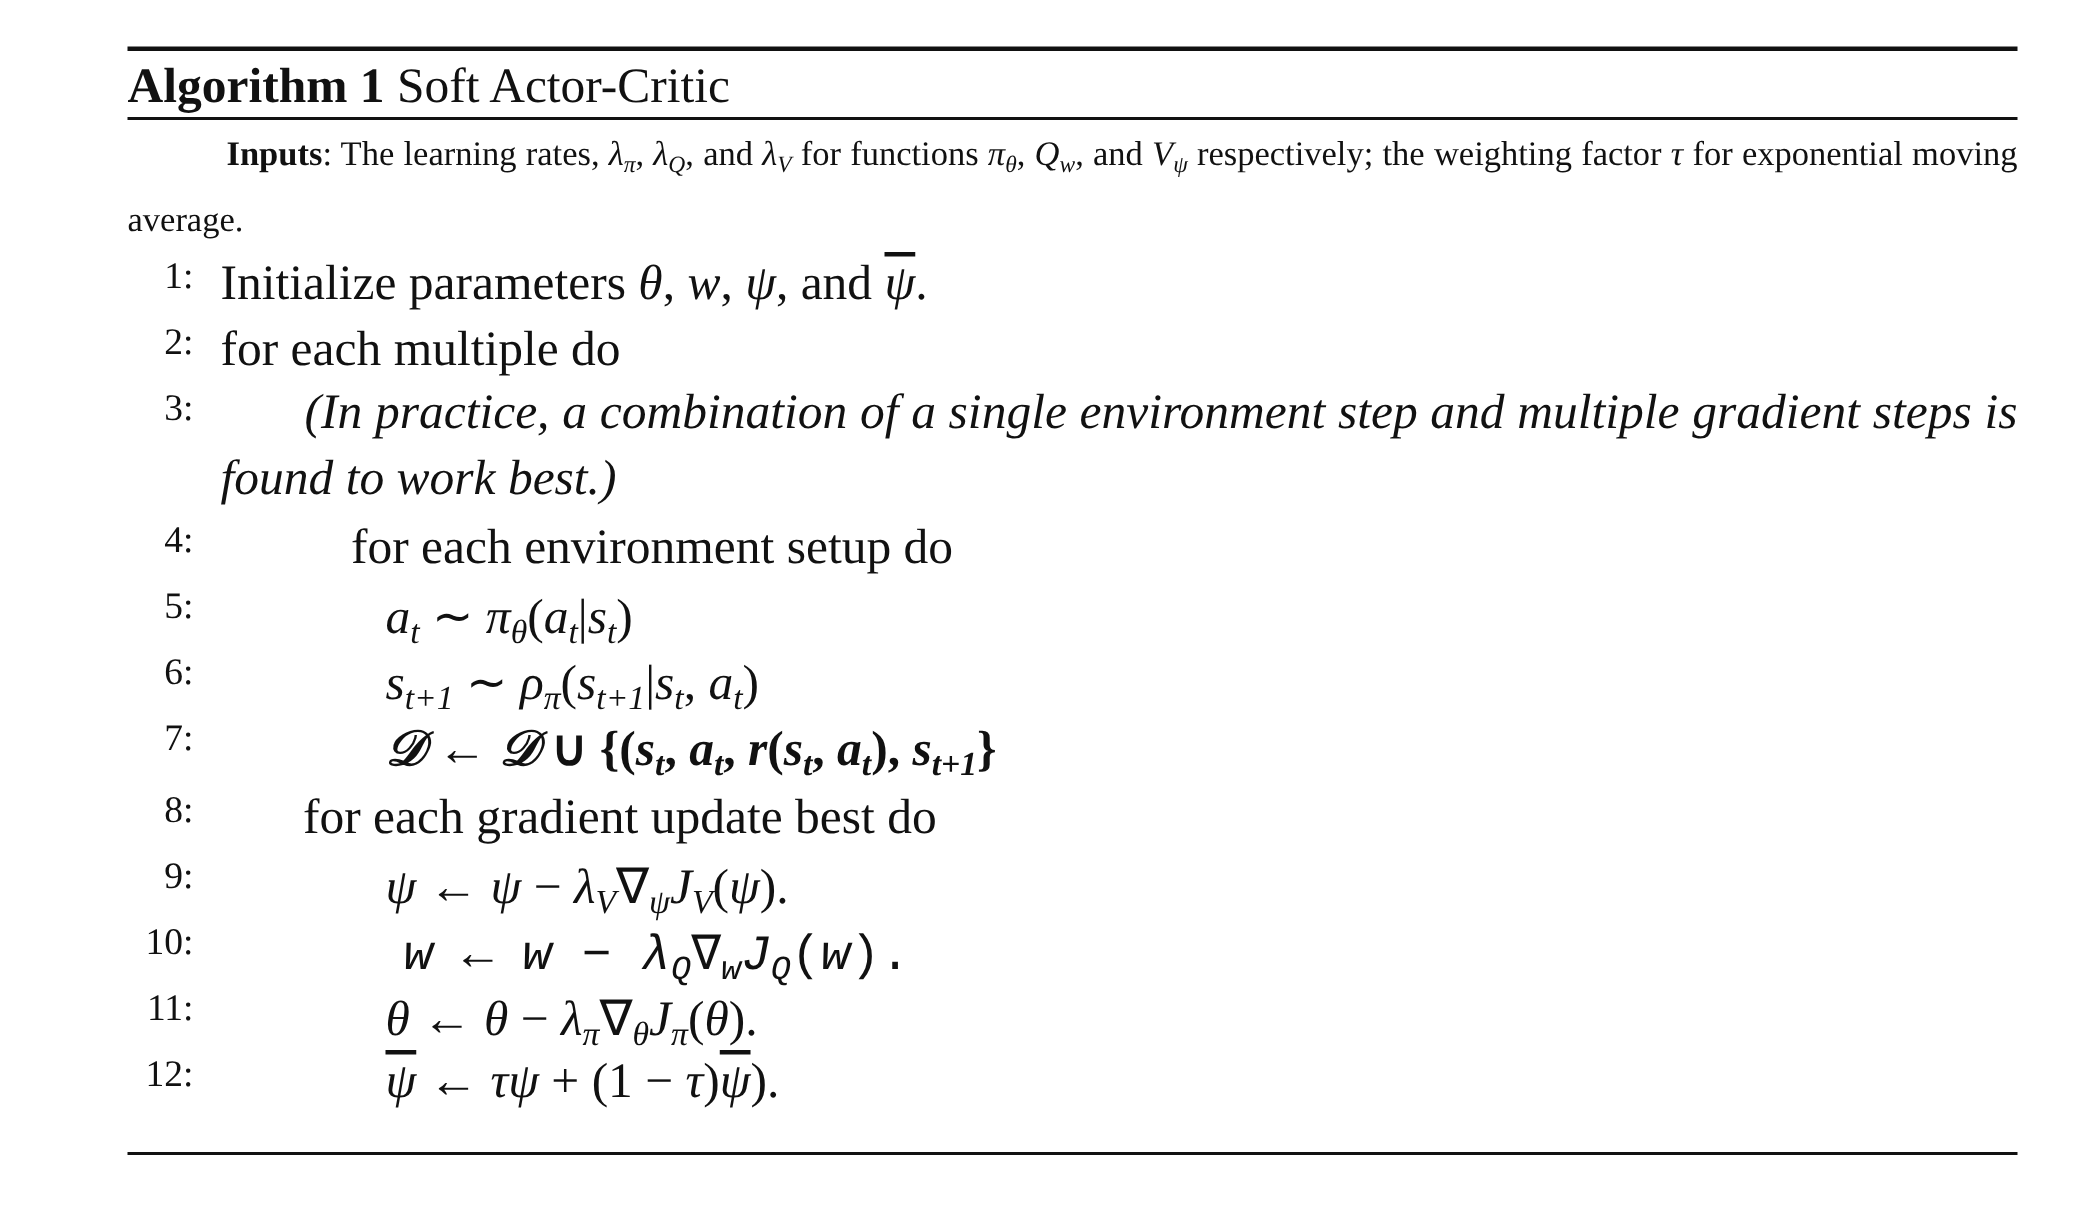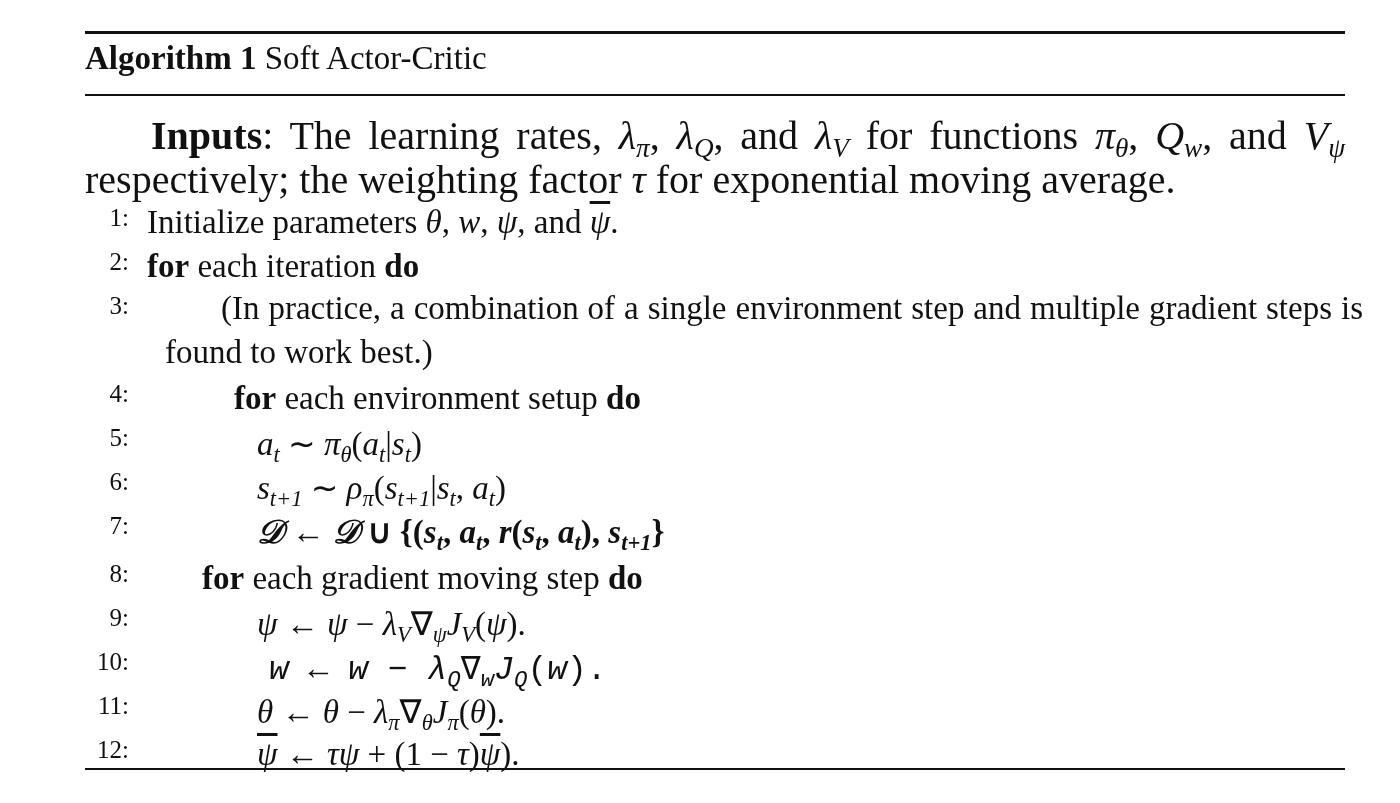--- a/index.html
+++ b/index.html
@@ -2,33 +2,33 @@
 <html><head>
 <meta charset="utf-8">
 <style>
   html, body { margin: 0; padding: 0; background: #ffffff; }
   body { width: 1400px; height: 803px; position: relative; overflow: hidden;
          font-family: "DejaVu Serif", "Liberation Serif", serif; color: #111; }
   .algo { position: absolute; left: 85px; top: 31px; width: 1260px; }
   .rule-top { height: 3px; background: #111; }
   .rule-mid { height: 2px; background: #111; }
   .rule-bot { position: absolute; left: 85px; top: 768px; width: 1260px; height: 2px; background: #111; }
-  .caption { height: 60px; line-height: 48px; font-size: 33px; font-family: "Liberation Serif", serif; }
+  .caption { height: 44px; line-height: 48px; font-size: 33px; font-family: "Liberation Serif", serif; }
   .caption b { font-weight: bold; }
-  .inputs { font-family: "Liberation Serif", serif; font-size: 40px; line-height: 44px; padding-top: 18px; text-align: justify; }
+  .inputs { font-family: "Liberation Serif", serif; font-size: 23px; line-height: 44px; padding-top: 1px; text-align: justify; }
   .inputs .indent { display: inline-block; width: 66px; }
   .line { position: absolute; left: 0; font-family: "Liberation Serif", serif; font-size: 33px; white-space: nowrap; }
   .num { position: absolute; left: 0; width: 44px; text-align: right; font-size: 25px; }
   .body { position: absolute; white-space: nowrap; }
-  .kw { font-weight: bold; text-align: right; }
+  .kw { font-weight: normal; text-align: right; }
   .m { font-style: italic; }
   sub { font-size: 0.68em; vertical-align: -0.3em; line-height: 0; }
   .bar { text-decoration: overline; }
   .cal { font-family: "DejaVu Serif", serif; font-style: italic; }
-  .comment { position: absolute; left: 80px; width: 1198px; line-height: 44px; white-space: normal; text-align: justify; }
+  .comment { position: absolute; left: 62px; width: 1198px; font-style: italic; line-height: 44px; white-space: normal; text-align: justify; }
   .comment .pad { display: inline-block; width: 56px; }
 </style>
 </head>
 <body>
 
 <div class="algo">
   <div class="rule-top"></div>
   <div class="caption">
     <b>Algorithm 1</b>
     <span>Soft Actor-Critic</span>
@@ -41,21 +41,21 @@
 
   <div style="position:relative; height:640px;">
 
     <div class="line" style="top:2px; width:1260px;">
       <span class="num">1:</span>
       <span class="body" style="left:62px;"><span>Initialize parameters</span> <span class="m">θ</span>, <span class="m">w</span>, <span class="m">ψ</span>, and <span class="m bar">ψ</span>.</span>
     </div>
 
     <div class="line" style="top:46px;">
       <span class="num">2:</span>
-      <span class="body" style="left:62px;"><span class="kw">for</span> <span>each iteration</span> <span class="kw">do</span></span>
+      <span class="body" style="left:62px;"><span class="kw">for</span> <span>each multiple</span> <span class="kw">do</span></span>
     </div>
 
     <div class="line" style="top:90px; width:1260px; height:88px;">
       <span class="num">3:</span>
       <div class="comment" style="top:-6px;"><span class="pad"></span><span>(In practice, a combination of a single environment step and multiple gradient steps is found to work best.)</span></div>
     </div>
 
     <div class="line" style="top:178px;">
       <span class="num">4:</span>
       <span class="body" style="left:117px;margin-left:32px;"><span class="kw">for</span> <span>each environment setup</span> <span class="kw">do</span></span>
@@ -71,21 +71,21 @@
       <span class="body" style="left:172px;"><span class="m">s<sub>t+1</sub></span> ∼ <span class="m">ρ<sub>π</sub></span>(<span class="m">s<sub>t+1</sub></span>|<span class="m">s<sub>t</sub></span>, <span class="m">a<sub>t</sub></span>)</span>
     </div>
 
     <div class="line" style="top:310px;">
       <span class="num">7:</span>
       <span class="body" style="left:172px;font-weight:bold;"><span class="cal">𝒟</span> ← <span class="cal">𝒟</span> ∪ {(<span class="m">s<sub>t</sub></span>, <span class="m">a<sub>t</sub></span>, <span class="m">r</span>(<span class="m">s<sub>t</sub></span>, <span class="m">a<sub>t</sub></span>), <span class="m">s<sub>t+1</sub></span>}</span>
     </div>
 
     <div class="line" style="top:358px;">
       <span class="num">8:</span>
-      <span class="body" style="left:117px;"><span class="kw">for</span> <span>each gradient moving step</span> <span class="kw">do</span></span>
+      <span class="body" style="left:117px;"><span class="kw">for</span> <span>each gradient update best</span> <span class="kw">do</span></span>
     </div>
 
     <div class="line" style="top:402px;">
       <span class="num">9:</span>
       <span class="body" style="left:172px;font-family:Liberation Serif, serif;"><span class="m">ψ</span> ← <span class="m">ψ</span> − <span class="m">λ<sub>V</sub></span>∇<sub class="m">ψ</sub><span class="m">J<sub>V</sub></span>(<span class="m">ψ</span>).</span>
     </div>
 
     <div class="line" style="top:446px;">
       <span class="num">10:</span>
       <span class="body" style="left:184px;font-family:Liberation Mono, monospace;"><span class="m">w</span> ← <span class="m">w</span> − <span class="m">λ<sub>Q</sub></span>∇<sub class="m">w</sub><span class="m">J<sub>Q</sub></span>(<span class="m">w</span>).</span>

